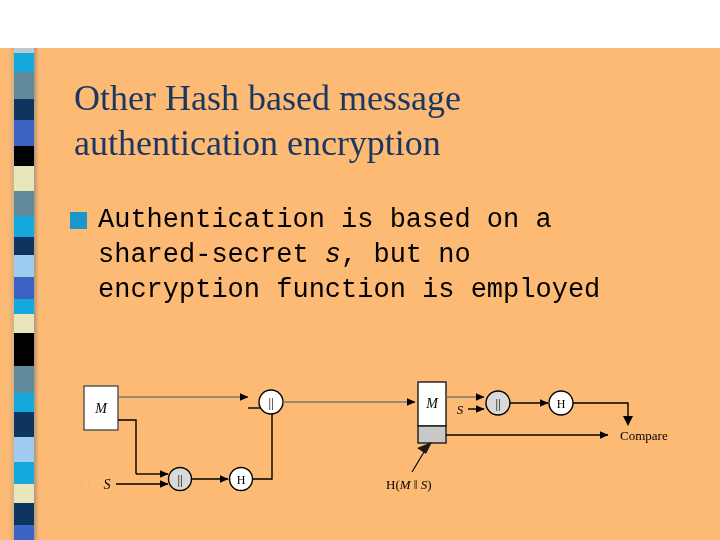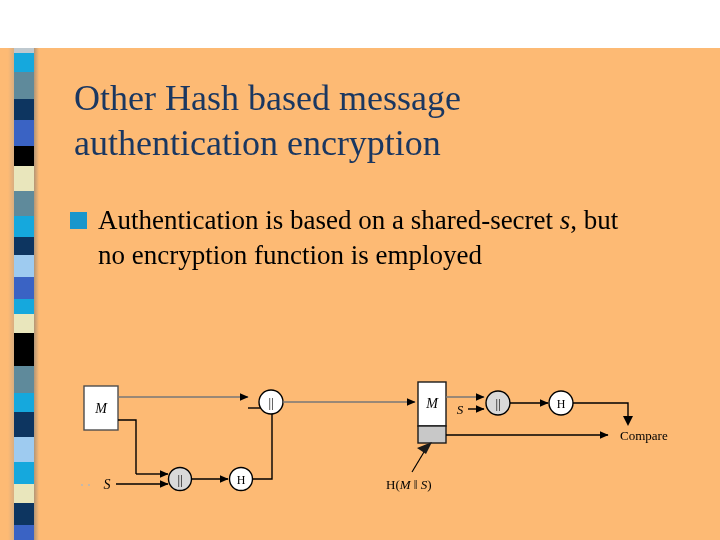--- a/index.html
+++ b/index.html
@@ -68,21 +68,21 @@
     align-items: flex-start;
   }
   #bullet-marker {
     width: 17px;
     height: 17px;
     margin-top: 9px;
     margin-right: 11px;
     flex: 0 0 auto;
   }
   #bullet-text {
-    font-family: Liberation Serif, serif;
+    font-family: Liberation Mono, monospace;
     font-size: 27px;
     line-height: 35px;
     color: #000000;
     width: 545px;
   }
   #bullet-text .it { font-style: italic; }
 
   
   #diagram {
     position: absolute;

